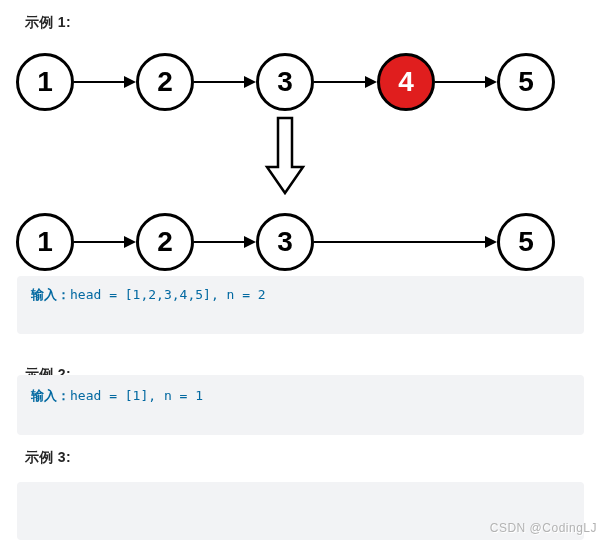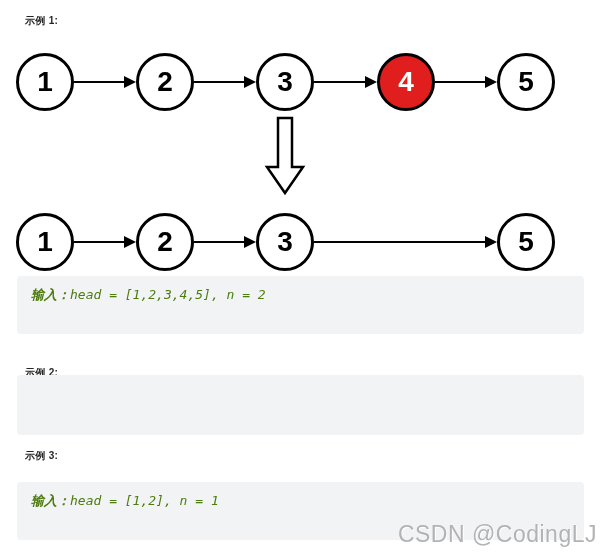--- a/index.html
+++ b/index.html
@@ -8,21 +8,21 @@
     position: relative;
     width: 602px;
     height: 553px;
     background: #ffffff;
     font-family: "Liberation Sans", sans-serif;
     overflow: hidden;
   }
   .example-label {
     position: absolute;
     left: 25px;
-    font-size: 10px;
+    font-size: 14px;
     font-weight: bold;
     color: #262626;
     letter-spacing: 0.3px;
   }
   
   .node {
     position: absolute;
     width: 58px;
     height: 58px;
     border: 3px solid #000000;
@@ -63,36 +63,35 @@
     position: absolute;
     left: 17px;
     width: 567px;
     background: #f2f3f5;
     border-radius: 4px;
     padding: 8px 14px;
   }
   .code-line {
     line-height: 21px;
     font-size: 13px;
-    color: #4d7c0f;
+    color: #0369a1;
     white-space: pre;
-    font-style: italic;
   }
   .io-label {
     font-weight: bold;
     font-family: "Liberation Sans", sans-serif;
   }
   .code-text {
     font-family: "DejaVu Sans Mono", monospace;
   }
   .watermark {
     position: absolute;
     right: 5px;
     top: 521px;
-    font-size: 23px;
+    font-size: 12px;
     color: #b3b3b3;
     text-shadow: 1px 1px 0 #ffffff;
     letter-spacing: 0.5px;
   }
 </style>
 </head>
 <body>
 
 <div class="canvas">
 
@@ -132,22 +131,22 @@
     <div class="arrow-line" style="left:314px; top:241px; width:173px;"></div>
     <div class="arrow-head" style="left:485px; top:236px;"></div>
   </div>
 
   <div class="code-block" style="top:276px; height:58px;">
     <div class="code-line"><span class="io-label">输入：</span><span class="code-text">head = [1,2,3,4,5], n = 2</span></div>
   </div>
 
   <span class="example-label" style="top:344px;margin-top:22px;">示例 2:</span>
   <div class="code-block" style="top:375px; height:60px; padding-top:10px;">
+    <div class="code-line"><span class="io-label">输入：</span><span class="code-text">head = [1], n = 1</span></div>
   </div>
 
   <span class="example-label" style="top:449px;">示例 3:</span>
   <div class="code-block" style="top:482px; height:58px;">
-    <div class="code-line"><span class="io-label">输入：</span><span class="code-text">head = [1,2], n = 1</span></div>
   </div>
 
   <span class="watermark">CSDN @CodingLJ</span>
 
 </div>
 
 </body></html>

